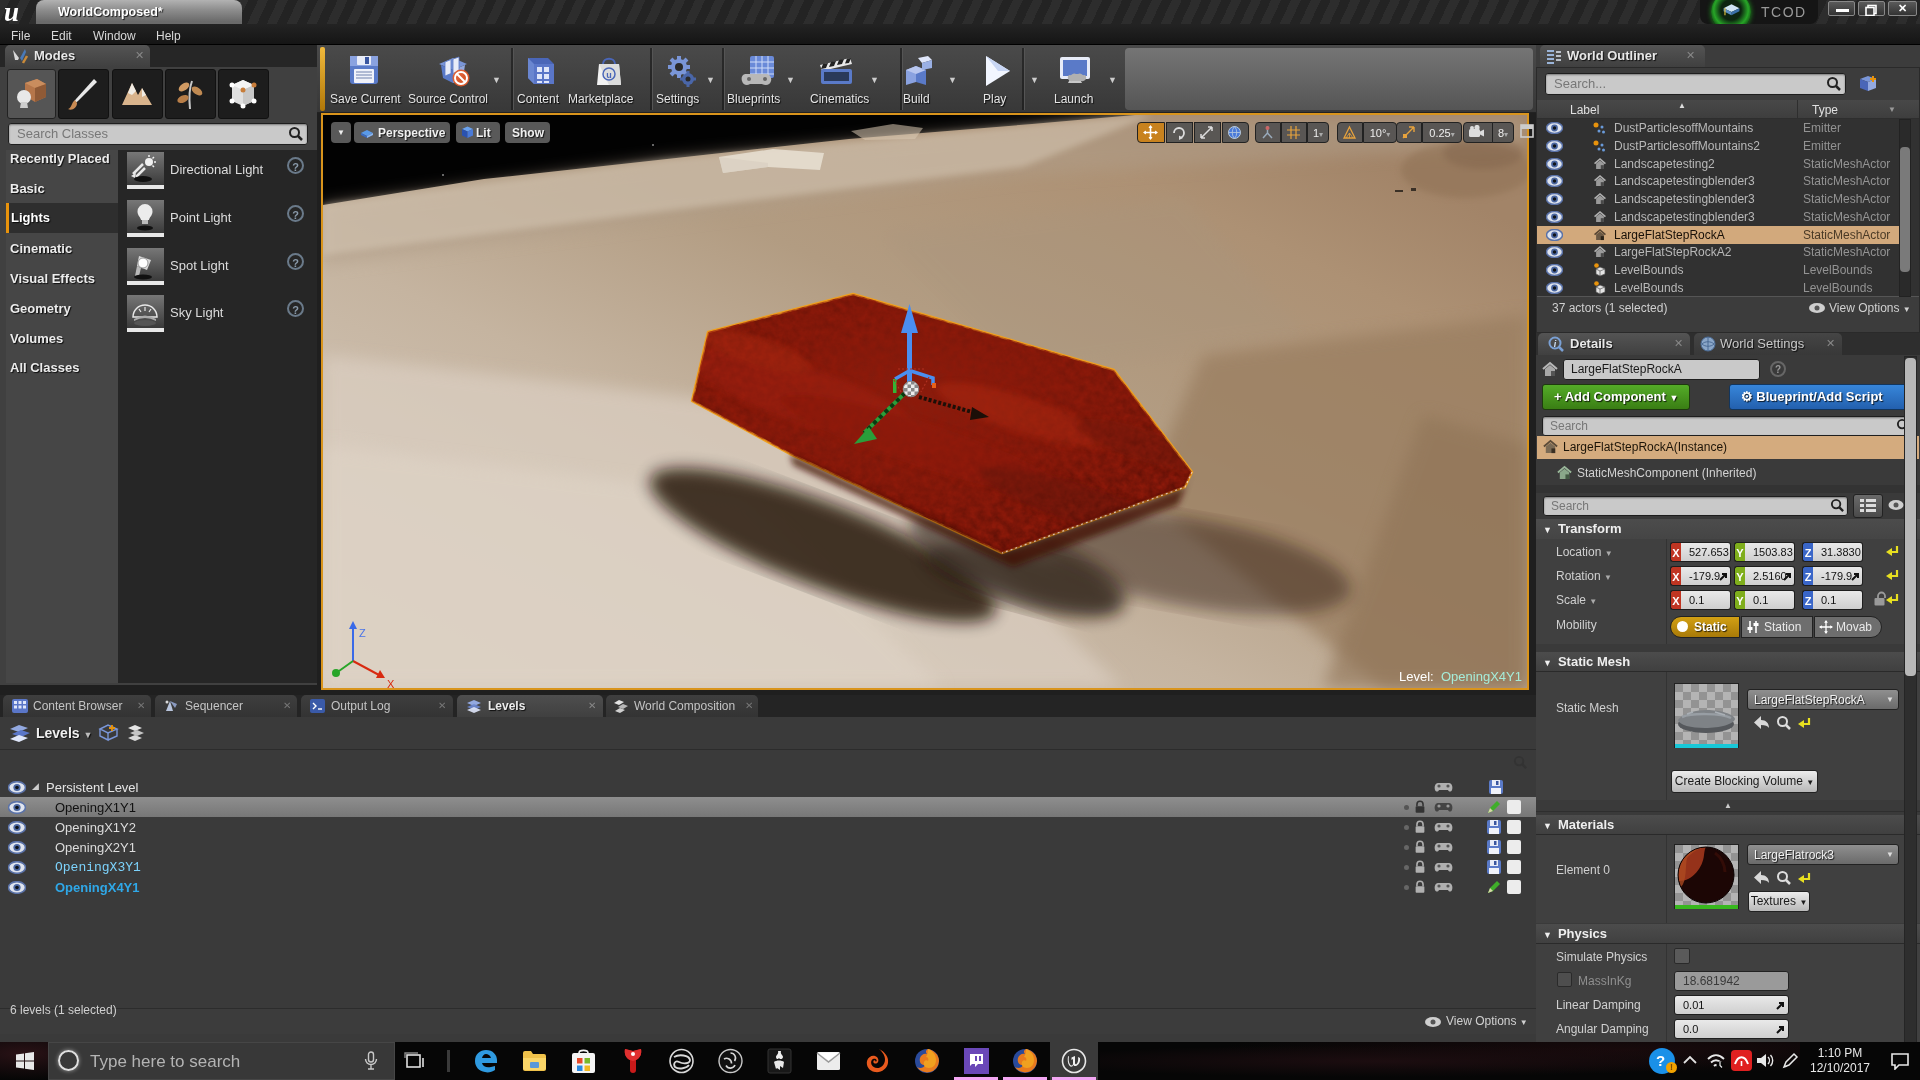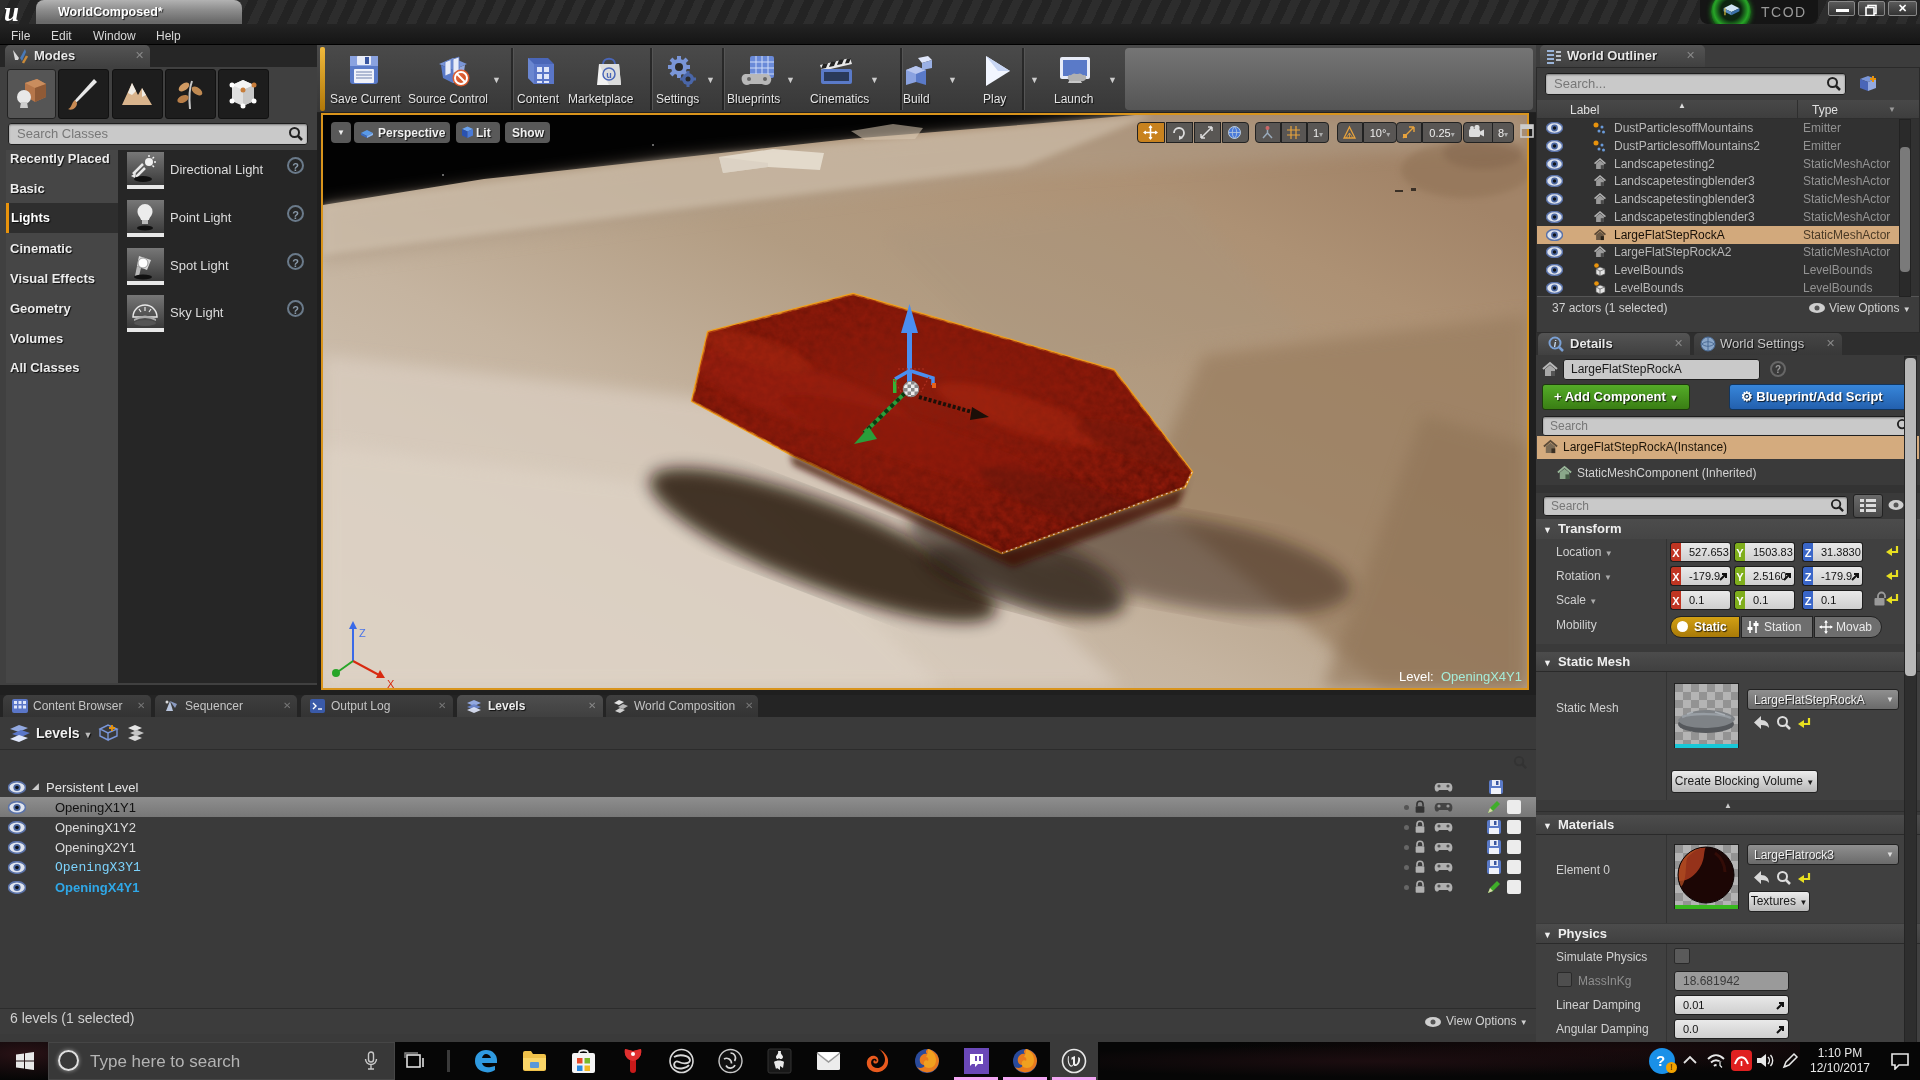--- a/index.html
+++ b/index.html
@@ -1149,21 +1149,21 @@
     <svg class="ab" style="left:1486px;top:2px" width="16" height="16" viewBox="0 0 16 16">
           <path d="M2 14 L4 9 L11 2 L14 5 L7 12 Z" fill="#3fae2a"></path>
           <path d="M2 14 L4 9 L7 12 Z" fill="#d8d8a8"></path>
         </svg>
     <svg class="ab" style="left:1506px;top:2px" width="16" height="16" viewBox="0 0 16 16">
           <rect x="1" y="1" width="14" height="14" rx="2" fill="#ececec"></rect>
         </svg>
   </div>
 
   <div class="ab" style="left:0;top:313px;width:1536px;height:26px;background:#3c3c3c;border-top:1px solid #2c2c2c;"></div>
-  <div class="ab tx" style="left:10px;top:315px;font-size:14px;color:#d0d0d0;">6 levels (1 selected)</div>
+  <div class="ab tx" style="left:10px;top:308px;font-size:12px;color:#d0d0d0;">6 levels (1 selected)</div>
   <svg class="ab" style="left:1424px;top:321px" width="18" height="12" viewBox="0 0 18 12">
         <ellipse cx="9" cy="6" rx="8" ry="5" fill="#cfcfcf"></ellipse>
         <circle cx="9" cy="6" r="2.5" fill="#555"></circle>
       </svg>
   <div class="ab tx" style="left:1446px;top:319px;font-size:12px;color:#d0d0d0;">View Options <span style="font-size:8px;">▼</span></div>
 </div>
 
 <div class="ab" id="taskbar" style="left:0;top:1042px;width:1920px;height:38px;background:#060606;">
   <div class="ab" style="left:0;top:0;width:120px;height:38px;background:radial-gradient(ellipse at 20% 30%,#2a1216 0%,transparent 70%);"></div>
   <div class="ab" style="left:1100px;top:0;width:700px;height:38px;background:radial-gradient(ellipse at 40% 50%,#1c0d10 0%,transparent 60%),radial-gradient(ellipse at 75% 20%,#180a0c 0%,transparent 55%);"></div>

